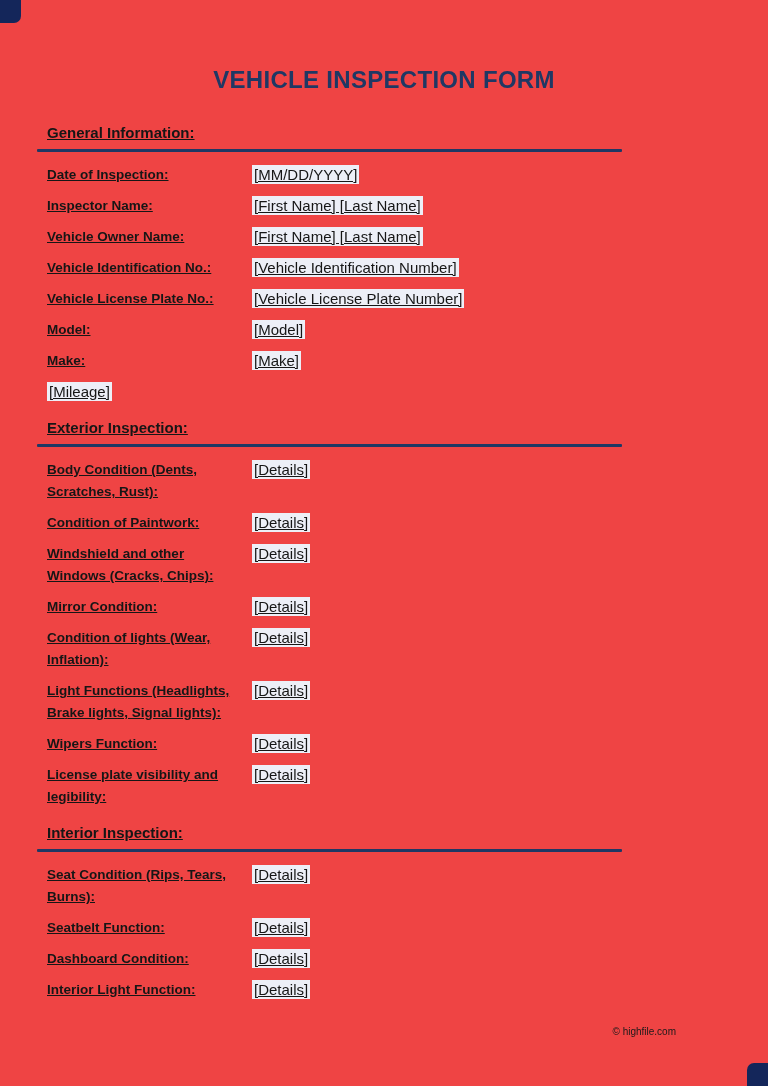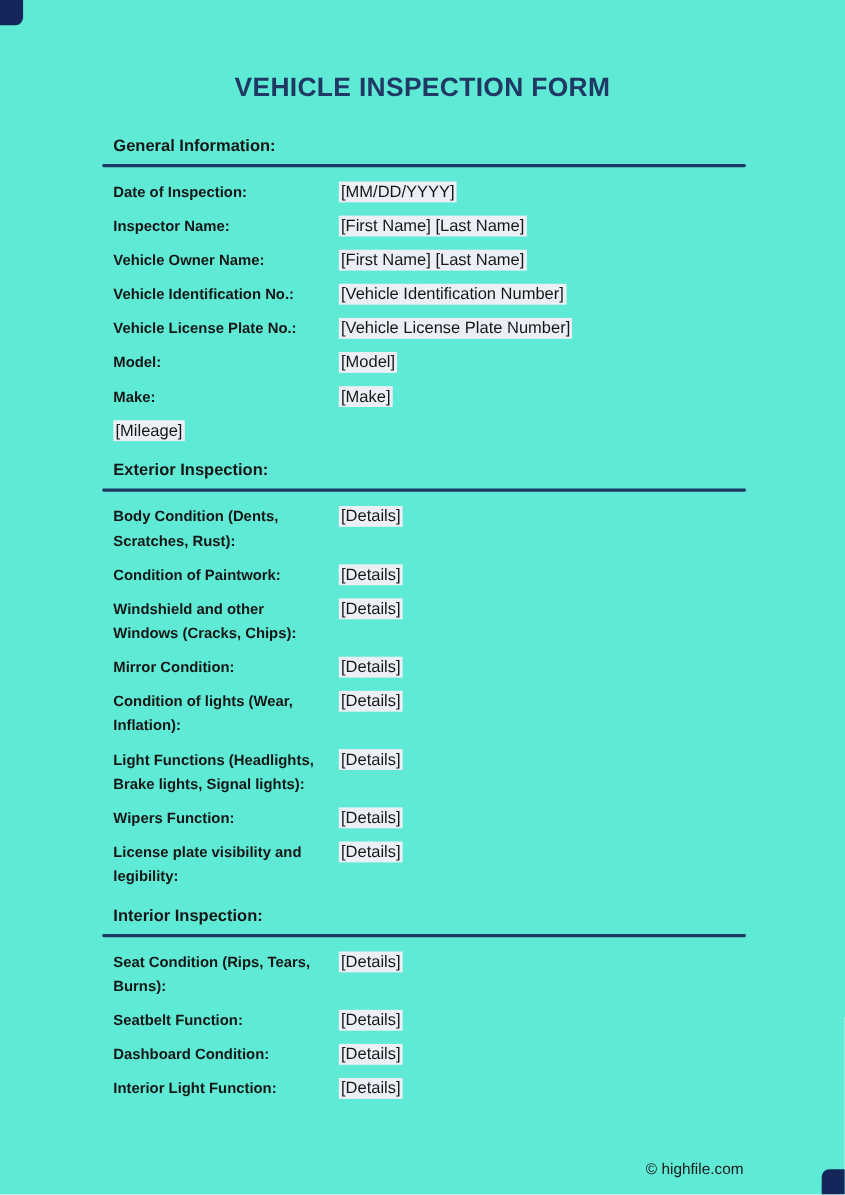--- a/index.html
+++ b/index.html
@@ -1,20 +1,20 @@
 <!DOCTYPE html>
 <html><head>
 <meta charset="utf-8">
 <style>
   html, body { margin: 0; padding: 0; background: #ffffff; }
   .page {
     position: relative;
     width: 768px;
     height: 1086px;
-    background: #5eead4;
+    background: #ef4444;
     overflow: hidden;
     font-family: "Liberation Sans", sans-serif;
     color: #161616;
   }
   .corner {
     position: absolute;
     background: #14265a;
     border-radius: 7px;
   }
   .corner-tl { top: -8px; left: -6px; width: 27px; height: 31px; }
@@ -24,21 +24,21 @@
     margin: 0;
     padding-top: 66px;
     text-align: center;
     color: #1f3864;
     font-size: 24px;
     font-weight: 700;
     letter-spacing: 0.3px;
     line-height: 28px;
   }
 
-  .content { margin: 30px 88px 0 103px; }
+  .content { margin: 30px 88px 0 47px; text-decoration: underline; }
 
   .section { margin-top: 16px; }
   .section:first-child { margin-top: 0; }
 
   .section-heading {
     margin: 0;
     font-size: 15px;
     font-weight: 700;
     line-height: 18px;
     color: #161616;
@@ -64,23 +64,23 @@
   .row-value-cell { flex: 1; }
   .row-value {
     font-size: 15px;
     line-height: 22px;
     background: #edeff7;
     padding: 1px 2px;
   }
 
   .footer {
     position: absolute;
-    top: 1054px;
+    top: 1023px;
     right: 92px;
-    font-size: 14px;
+    font-size: 10px;
     line-height: 17px;
     color: #1a1a1a;
   }
 </style>
 </head>
 <body>
 
 <div class="page">
   <div class="corner corner-tl"></div>
 

